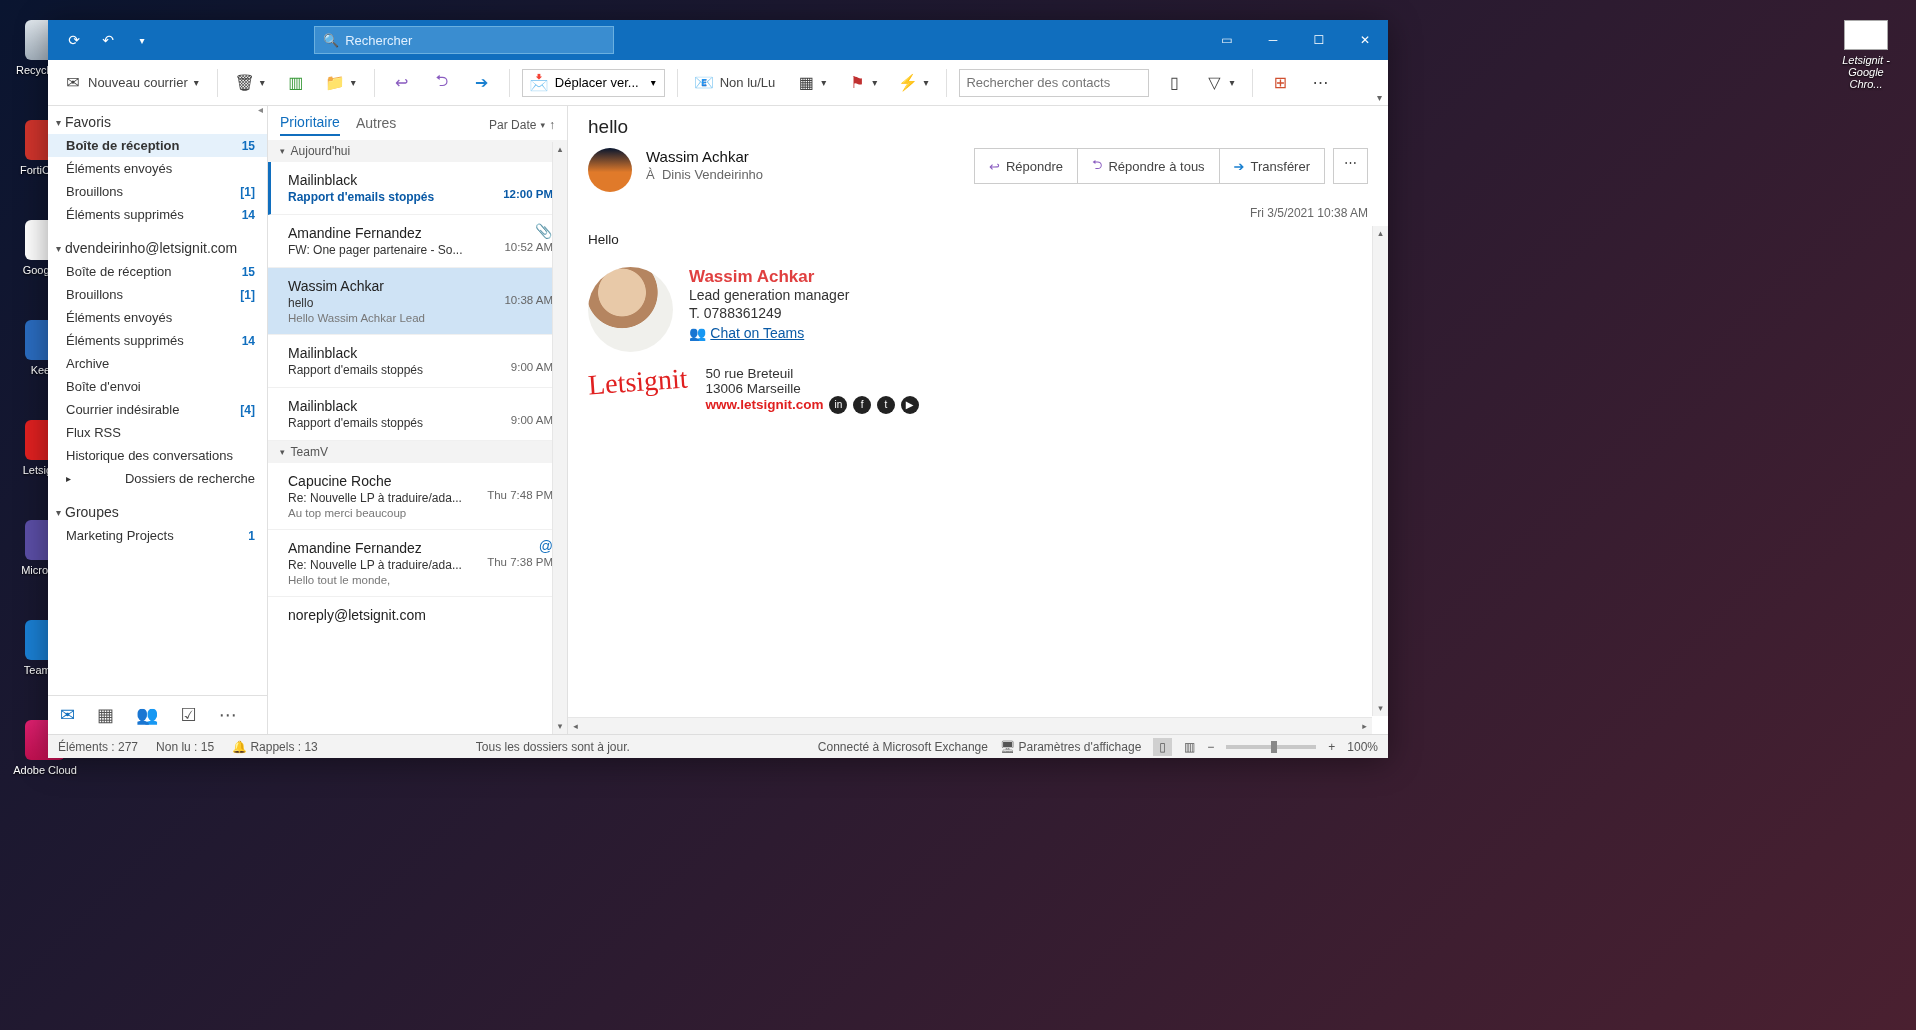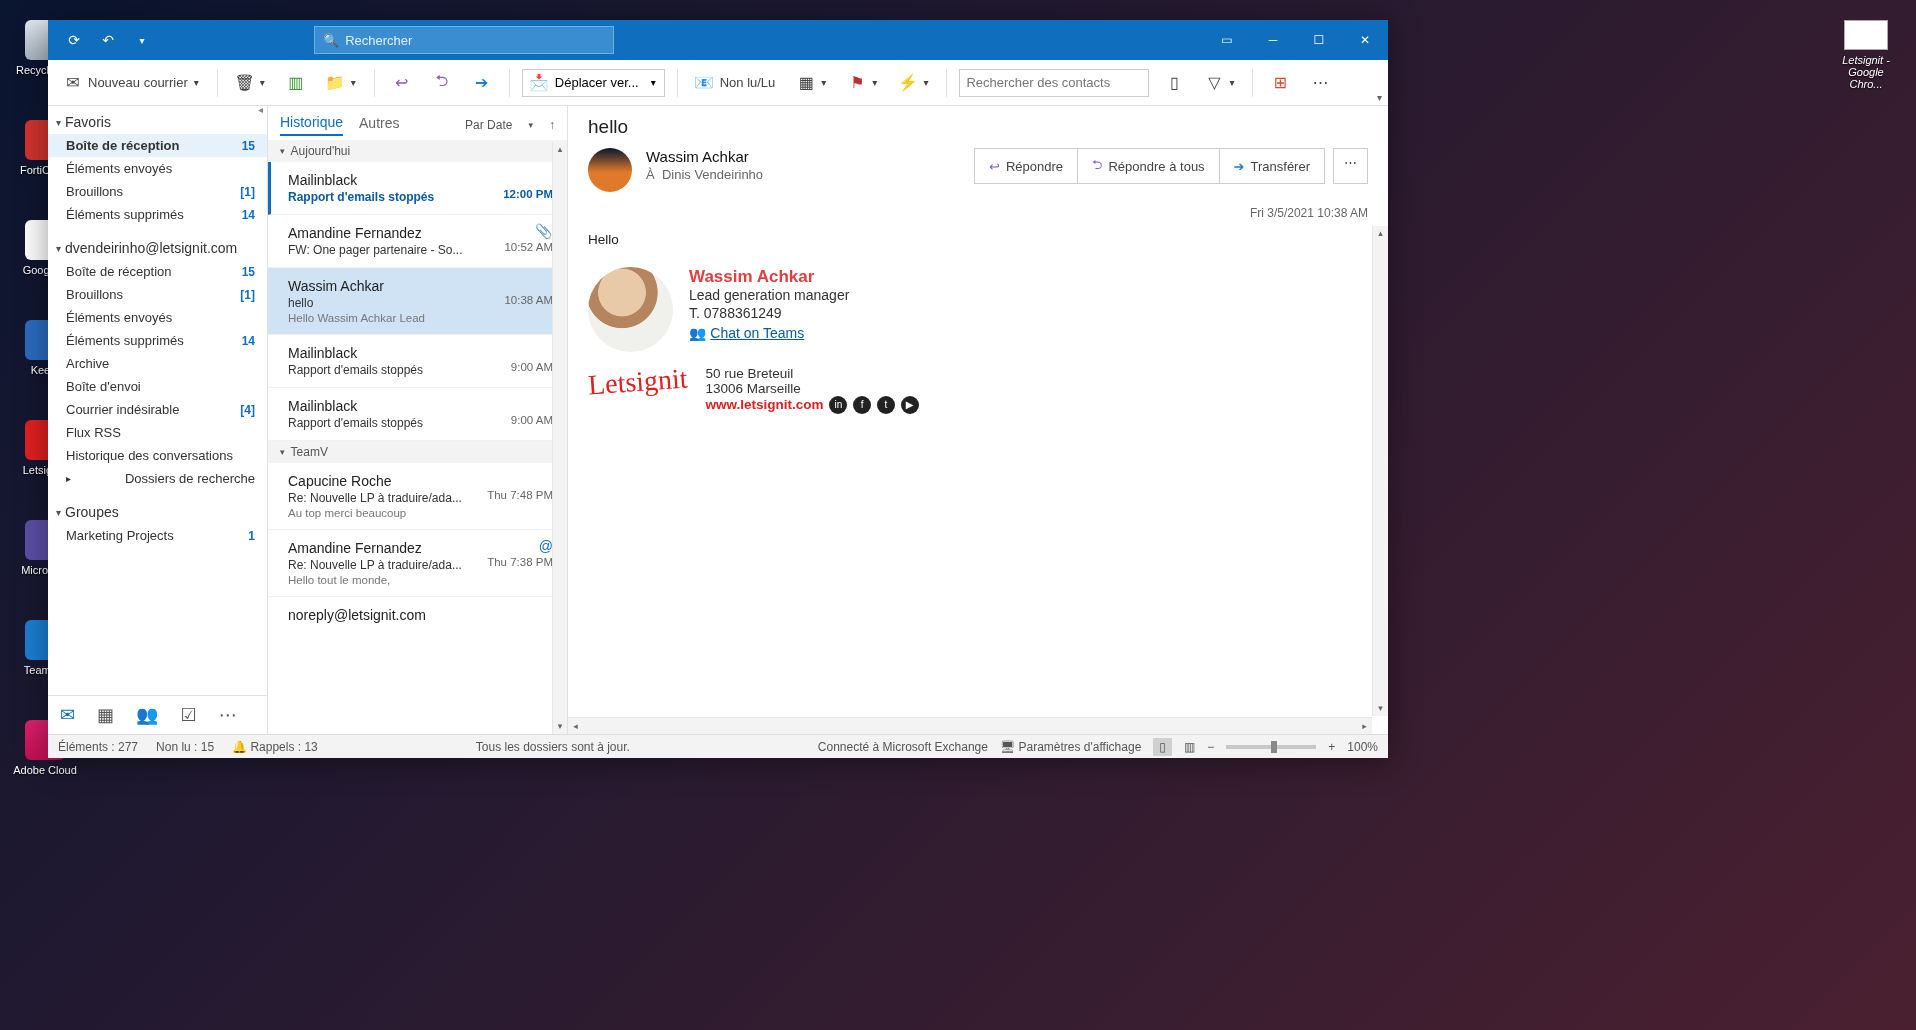--- a/index.html
+++ b/index.html
@@ -32,21 +32,21 @@
 .folder-pane .shead { display:flex; align-items:center; padding: 8px 10px 4px 8px; color:#333; font-size:14px;}
 .folder-pane .shead .arr { font-size:10px; margin-right:4px; color:#555;}
 .folder-pane .item { display:flex; align-items:center; padding: 4px 12px 4px 18px; color:#333; justify-content:space-between;}
 .folder-pane .item .cnt { color:#106ebe; font-weight:600; font-size:12px;}
 .folder-pane .item.sel { background:#e5f1fb; font-weight:600;}
 .folder-pane .footer-nav { margin-top:auto; border-top:1px solid #e0e0e0; display:flex; align-items:center; gap:22px; padding:8px 12px; color:#555;}
 .message-list { width: 300px; border-right:1px solid #e0e0e0; display:flex; flex-direction:column; position:relative;}
 .list-head { display:flex; align-items:center; padding:8px 12px 4px 12px; gap:16px;}
 .list-head .ftab { color:#666; font-size:14px; padding-bottom:4px;}
 .list-head .ftab.active { color:#106ebe; border-bottom:2px solid #106ebe;}
-.list-head .sort { margin-left:auto; color:#555; font-size:12px; display:flex; align-items:center; gap:16px;}
+.list-head .sort { margin-left:auto; color:#555; font-size:12px; display:flex; align-items:center; gap:4px;}
 .group-head { background:#f3f3f3; padding:4px 12px; font-size:12px; color:#555; display:flex; align-items:center; gap:6px;}
 .msg { padding:10px 14px 10px 20px; border-bottom:1px solid #f0f0f0; position:relative;}
 .msg.unread { border-left:3px solid #106ebe; padding-left:17px;}
 .msg.sel { background:#cfe3f5;}
 .msg .sender { font-size:14px; color:#222;}
 .msg .unread .sender, .msg.unread .subj { font-weight:600;}
 .msg .subj { font-size:12px; color:#333; margin-top:2px;}
 .msg.unread .subj { color:#0a5aa6; font-weight:600;}
 .msg .prev { font-size:11.5px; color:#777; margin-top:2px; white-space:nowrap; overflow:hidden; text-overflow:ellipsis;}
 .msg .time { position:absolute; right:14px; top:26px; font-size:11.5px; color:#666;text-align:center;}
@@ -281,21 +281,21 @@
         <span style="color:#106ebe;font-size:18px">✉</span>
         <span style="font-size:18px">▦</span>
         <span style="font-size:18px">👥</span>
         <span style="font-size:18px">☑</span>
         <span style="font-size:18px">⋯</span>
       </div>
     </div>
 
     <div class="message-list">
       <div class="list-head">
-        <div class="ftab active">Historique</div>
+        <div class="ftab active">Prioritaire</div>
         <div class="ftab">Autres</div>
         <div class="sort">
             <span>Par Date</span> 
             <span style="font-size:9px">▾</span> 
             <span>↑</span>
           </div>
       </div>
 
       <div class="group-head">
           <span style="font-size:9px">▾</span>

